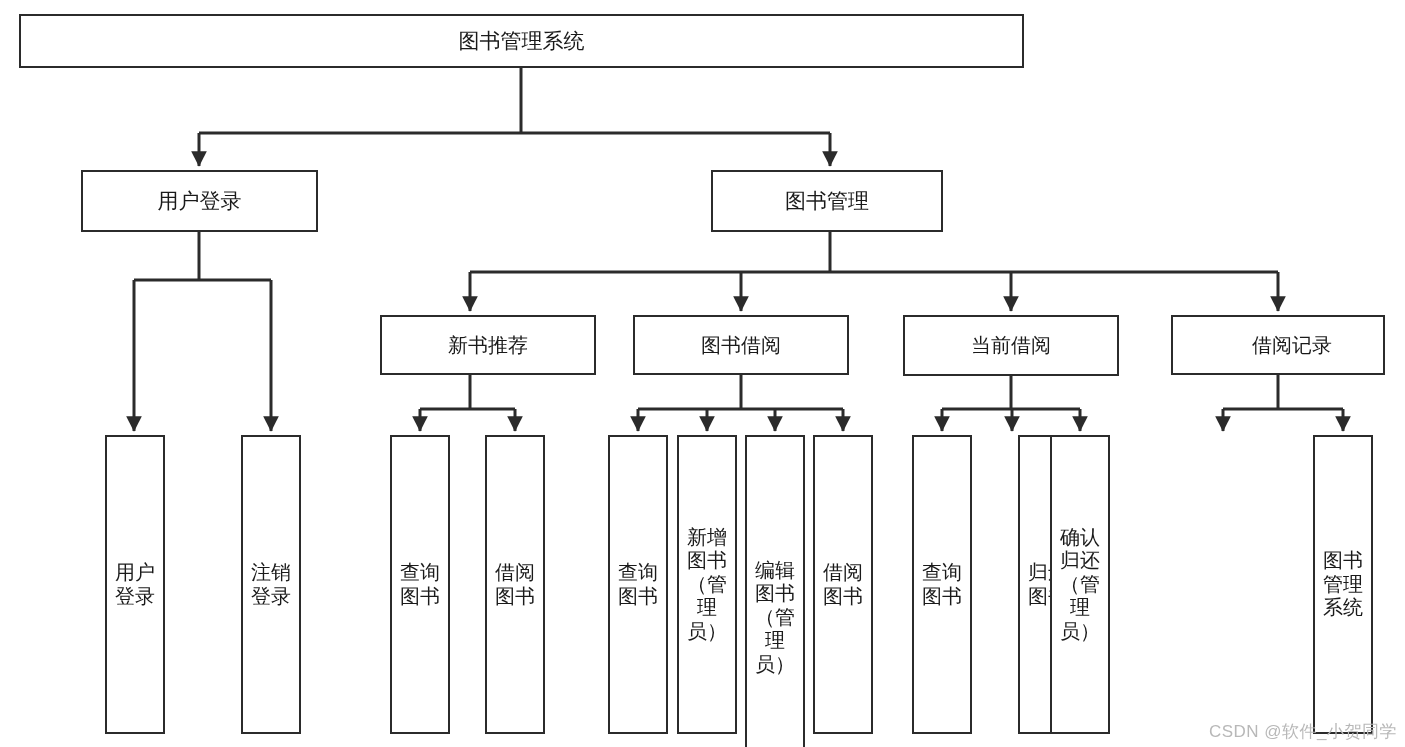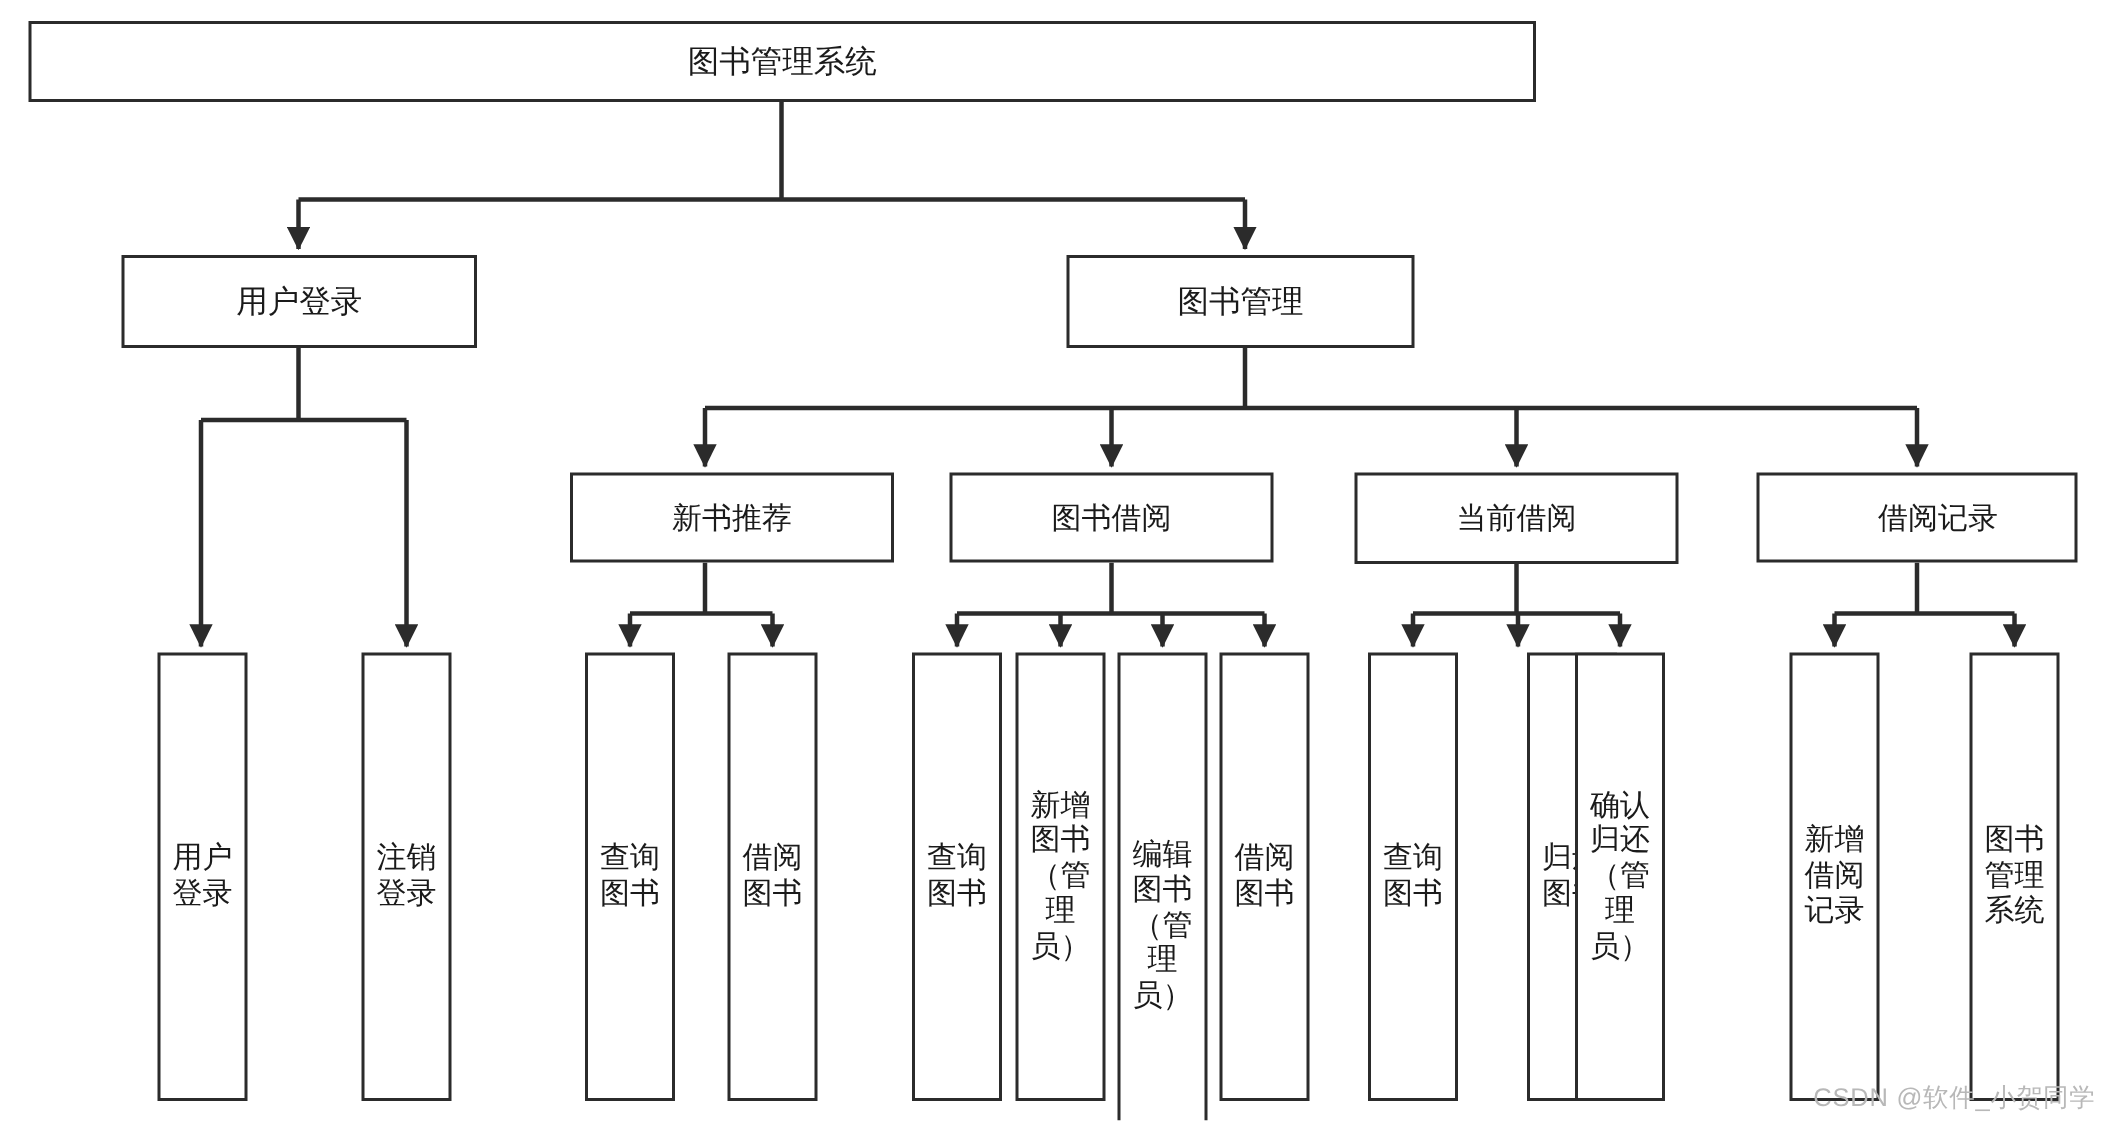--- a/index.html
+++ b/index.html
@@ -173,22 +173,19 @@
   </div>
   <div class="node leaf" id="node-leaf-8" style="left: 912px; top: 435px; width: 60px; height: 299px;">
     <span class="leaf-text">查询图书</span>
   </div>
   <div class="node leaf" id="node-leaf-9" style="left: 982px; top: 435px; width: 60px; height: 299px; margin-left: 36px;">
     <span class="leaf-text">归还图书</span>
   </div>
   <div class="node leaf" id="node-leaf-10" style="left: 1050px; top: 435px; width: 60px; height: 299px;">
     <span class="leaf-text">确认归还（管理员）</span>
   </div>
-  <div class="node leaf" id="node-leaf-11" style="left: 1193px; top: 435px; width: 60px; height: 299px;">
-    <span class="leaf-text">新增借阅记录</span>
-  </div>
   <div class="node leaf" id="node-leaf-12" style="left: 1313px; top: 435px; width: 60px; height: 299px;">
     <span class="leaf-text">图书管理系统</span>
   </div>
 
   <div class="watermark">CSDN @软件_小贺同学</div>
 
 </div>
 
 </body></html>

